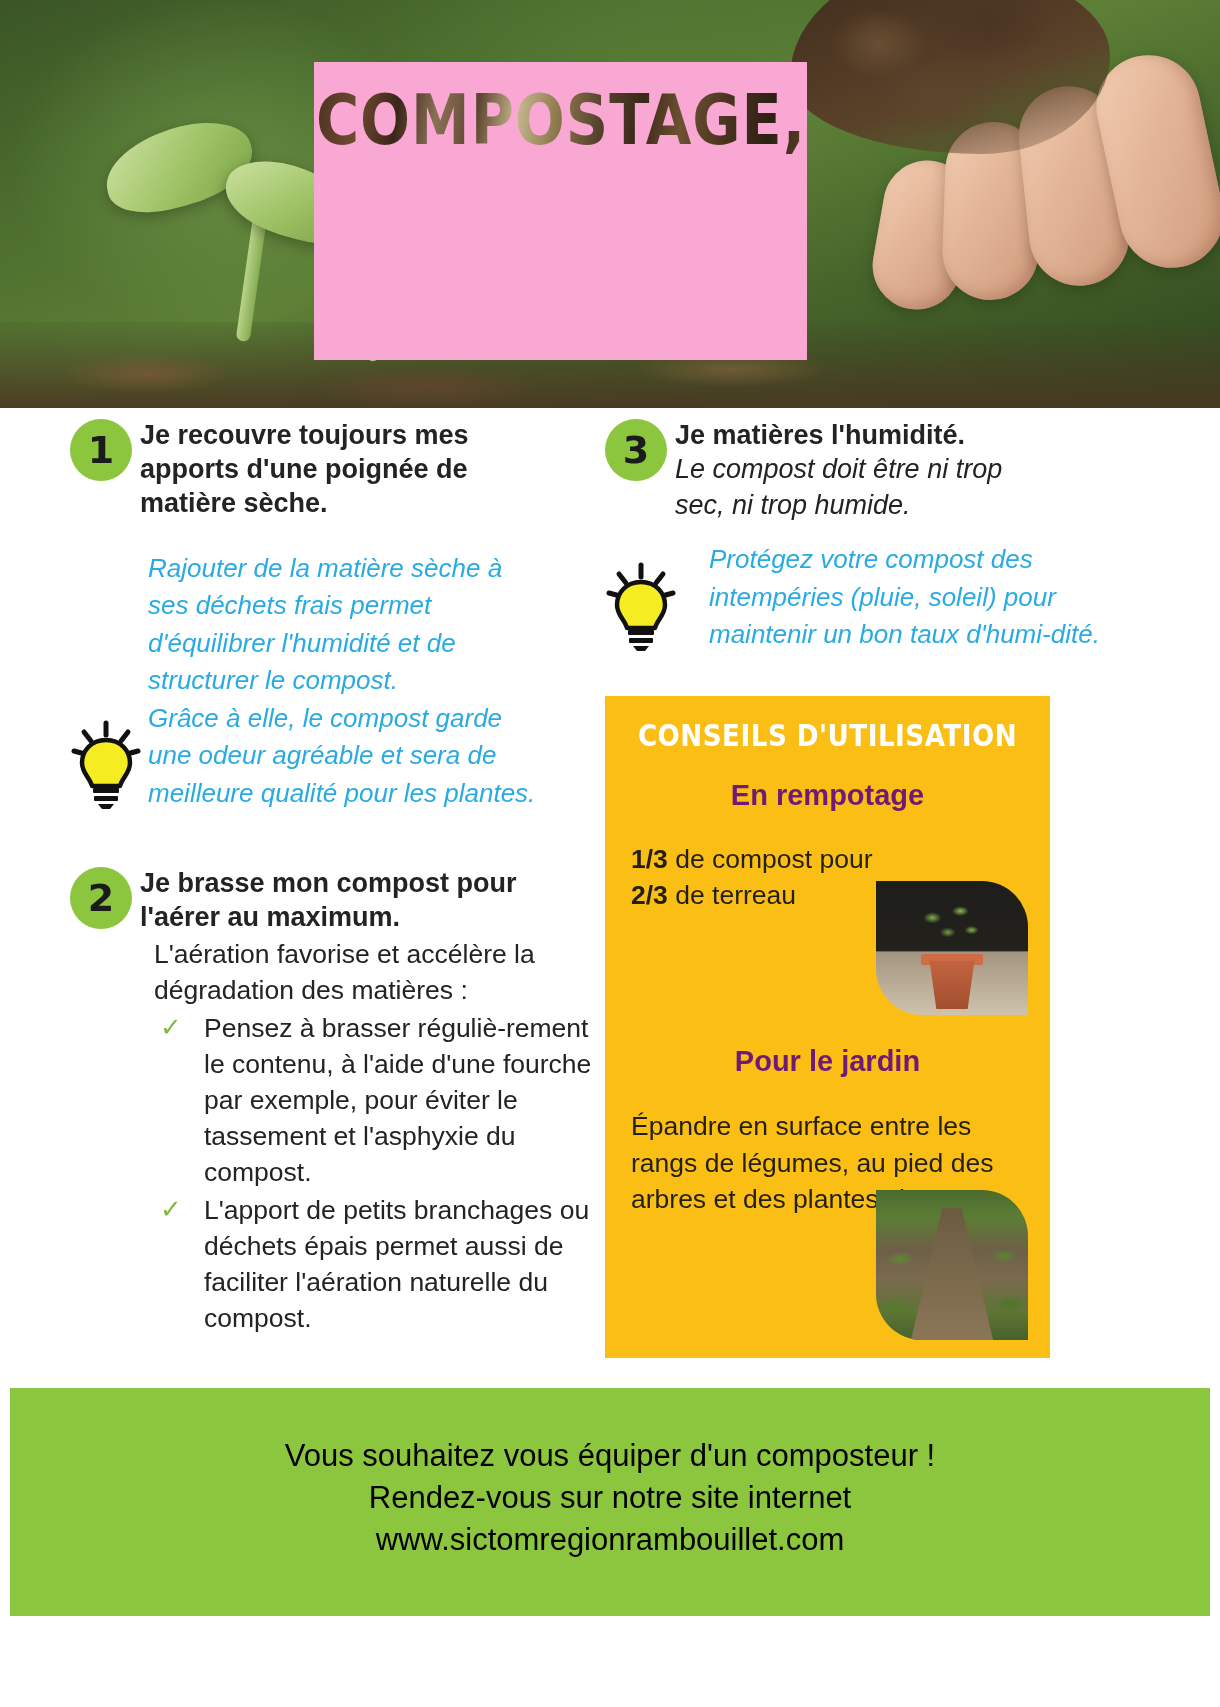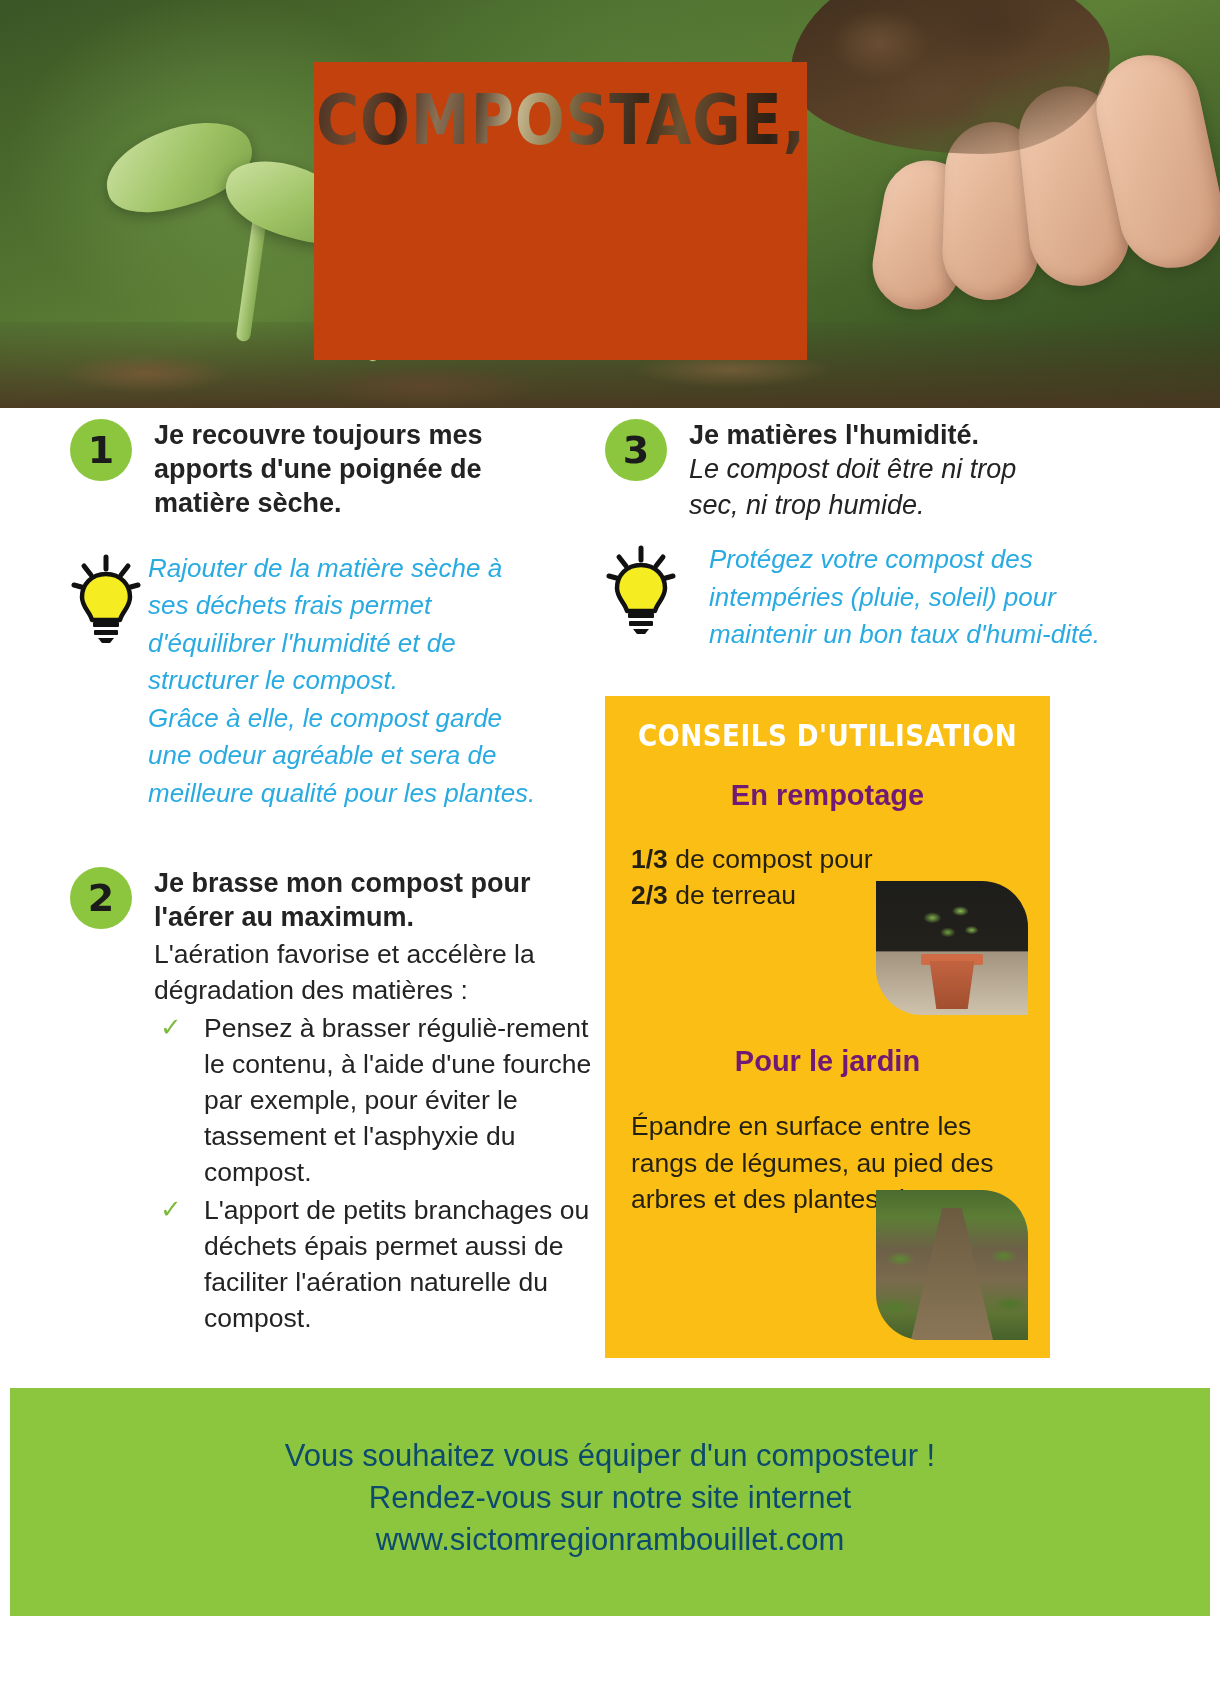--- a/index.html
+++ b/index.html
@@ -75,21 +75,21 @@
       linear-gradient(160deg, #3d2c1c, #5a4129 60%, #33241708);
     border-radius: 46% 54% 40% 60% / 60% 48% 52% 40%;
     filter: blur(0.4px);
   }
 
   
   .title-card {
     position: absolute;
     left: 314px; top: 62px;
     width: 493px; height: 298px;
-    background: #c2410c;
+    background: #f9a8d4;
     display: flex;
     flex-direction: column;
     align-items: center;
     justify-content: flex-start;
     padding-top: 22px;
   }
   .title-main {
     font-family: "DejaVu Sans", sans-serif;
     font-weight: bold;
     font-size: 62px;
@@ -130,36 +130,36 @@
     width: 62px; height: 62px;
     border-radius: 50%;
     background: #8CC63F;
     color: #1b1b1b;
     font-family: "DejaVu Sans", sans-serif;
     font-weight: bold;
     font-size: 38px;
     display: flex; align-items: center; justify-content: center;
     margin-top: 3px;
   }
-  .rule-title-wrap { margin-left: 22px; padding-top: 2px; }
+  .rule-title-wrap { margin-left: 8px; padding-top: 2px; }
   .rule-title {
     font-size: 27px;
     font-weight: bold;
     line-height: 1.26;
     color: #232323;
   }
   .rule-sub {
     font-size: 27px;
     font-weight: normal;
     line-height: 1.32;
     color: #232323;
   }
 
   
-  .tip { display: flex; align-items: flex-start; margin-top: 26px; }
+  .tip { display: flex; align-items: flex-end; margin-top: 26px; }
   .bulb { flex: 0 0 auto; width: 72px; height: 92px; position: relative; margin-top: 4px; }
   .tip-text {
     font-style: italic;
     font-size: 26px;
     line-height: 1.44;
     color: #29ABE2;
     margin-left: 6px;
   }
 
   
@@ -295,21 +295,21 @@
     left: 10px; right: 10px; top: 0;
     height: 228px;
     background: #8CC63F;
     display: flex;
     flex-direction: column;
     align-items: center;
     justify-content: center;
     padding-bottom: 8px;
   }
   .footer-line {
-    color: #0c4a6e;
+    color: #000000;
     font-size: 31px;
     line-height: 1.36;
     text-align: center;
   }
 </style>
 </head>
 <body>
 
 <div class="banner">
   <div class="banner-bg"></div>

